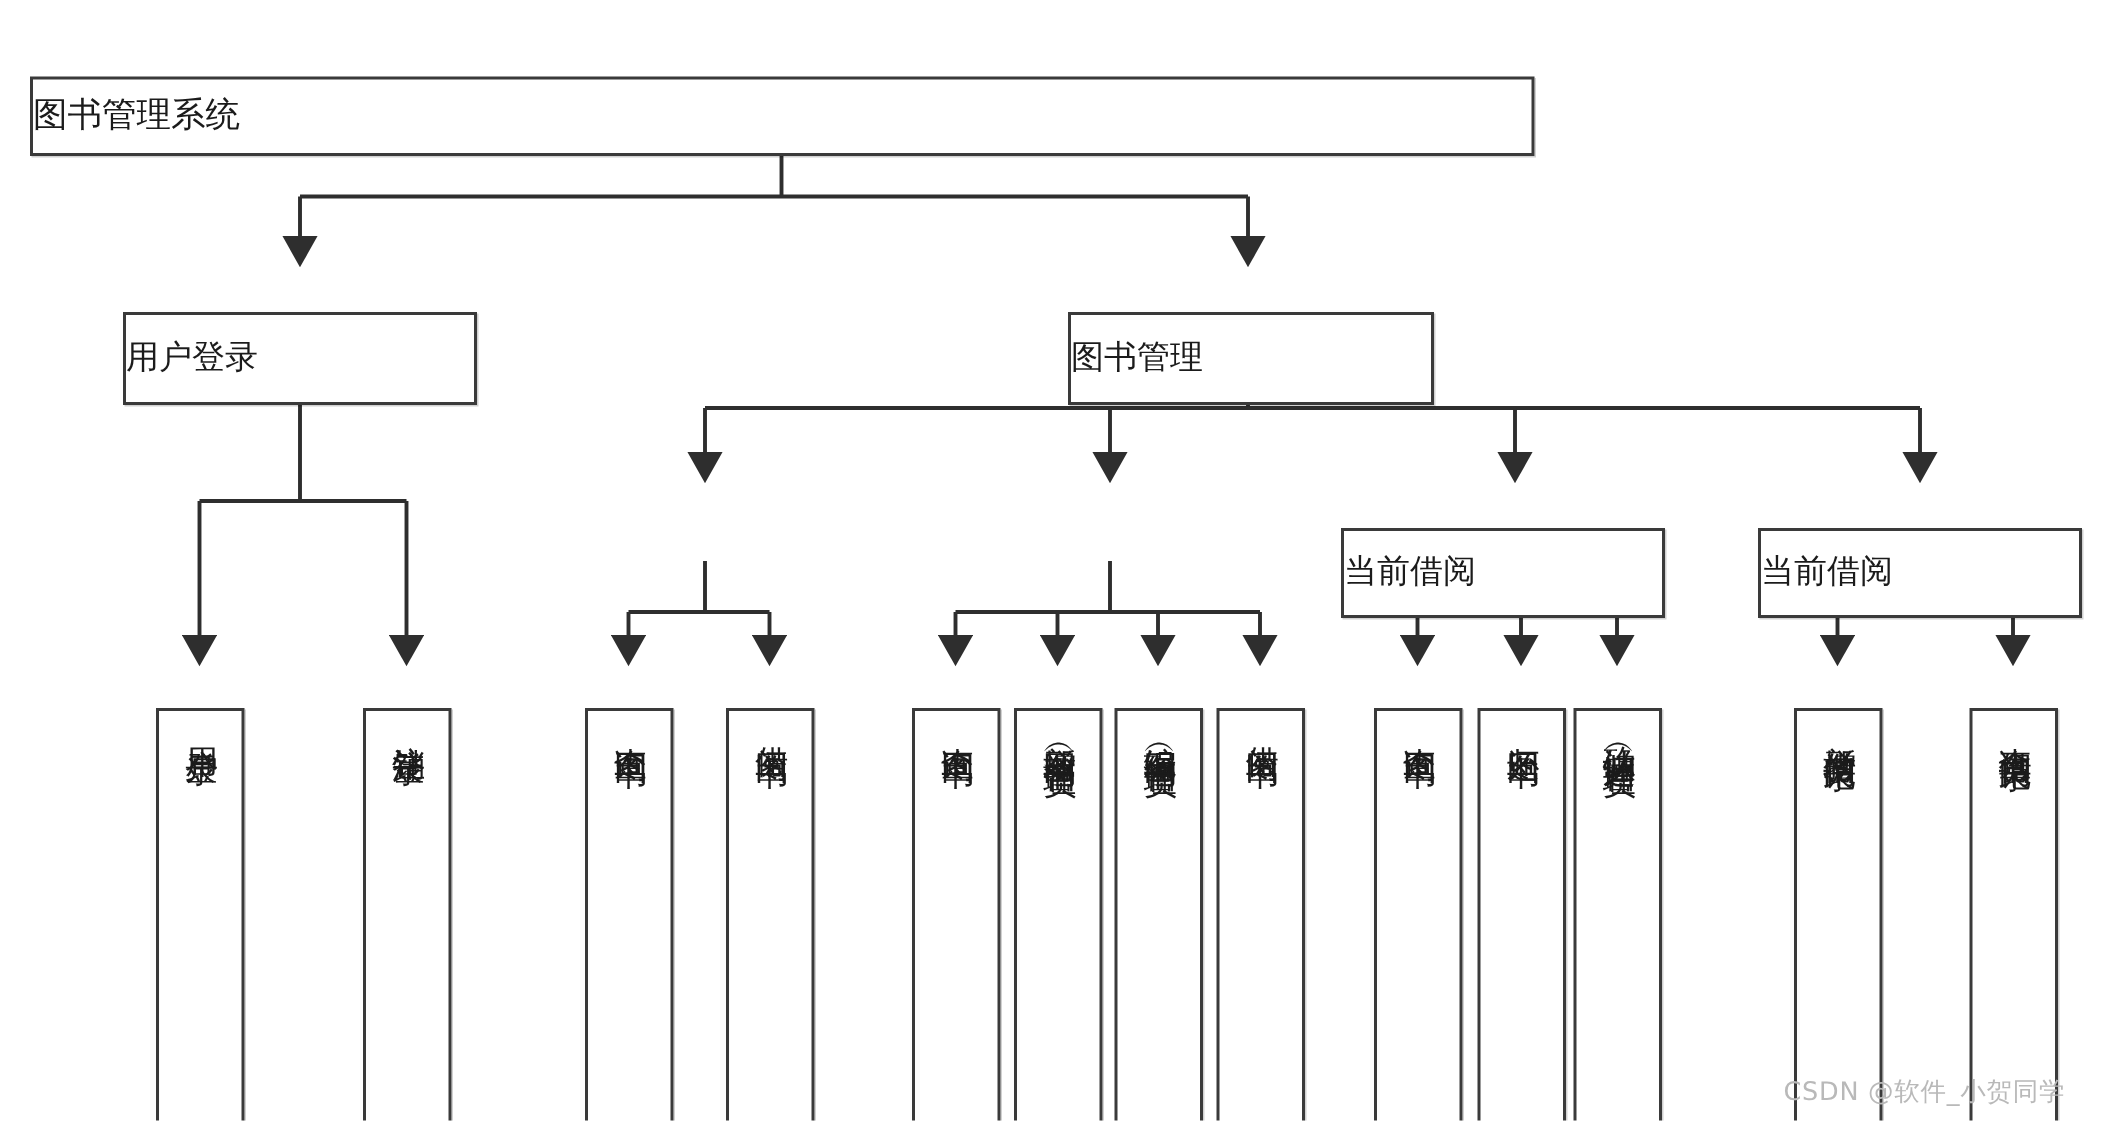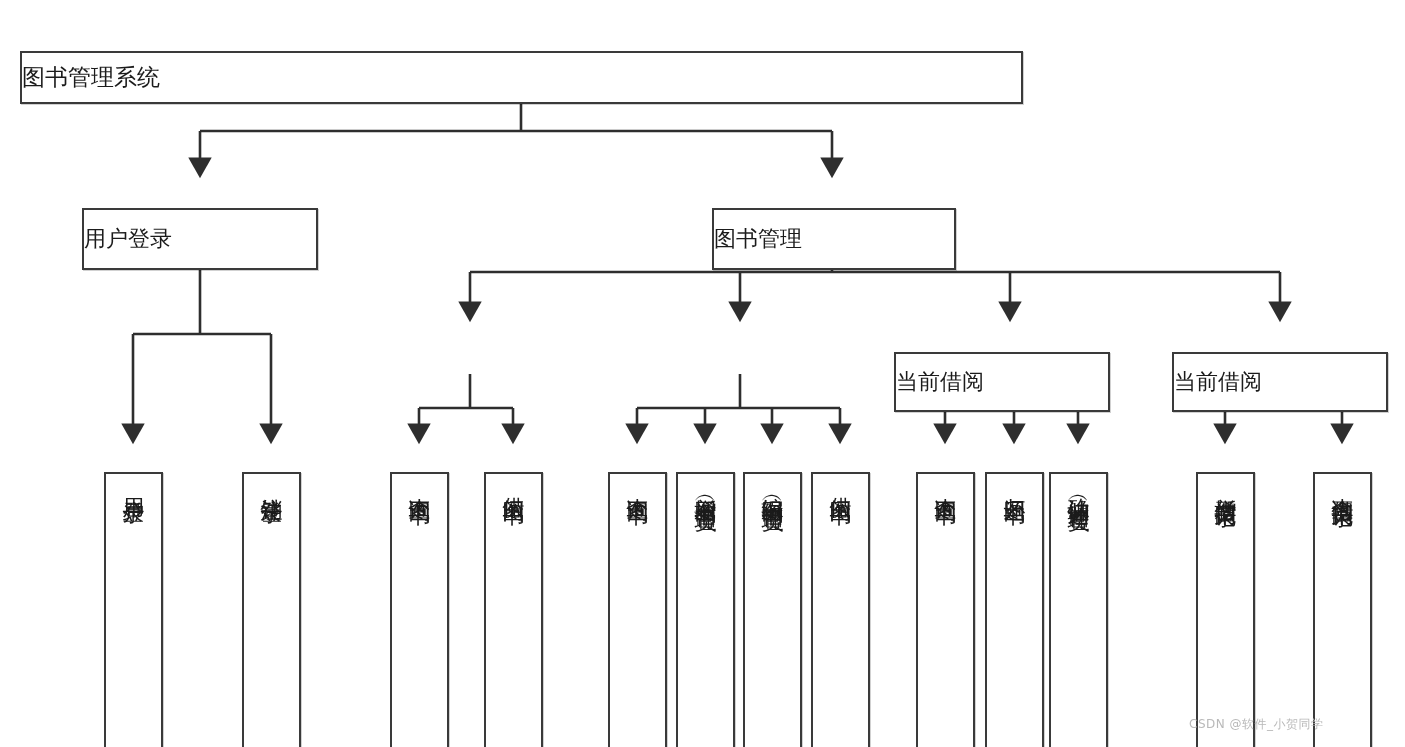--- a/index.html
+++ b/index.html
@@ -42,21 +42,21 @@
     text-orientation:upright;
     letter-spacing:2px;
     line-height:1;
     white-space:nowrap;
     margin:0 auto;
   }
 
   #watermark{
     position:absolute;
     left:1189px;top:716px;
-    font-size:12px;
+    font-size:17px;
     color:#b9b9b9;
     letter-spacing:0.5px;
     white-space:nowrap;
     user-select:none;
   }
 </style>
 </head>
 <body>
 
 <div id="diagram-root">

